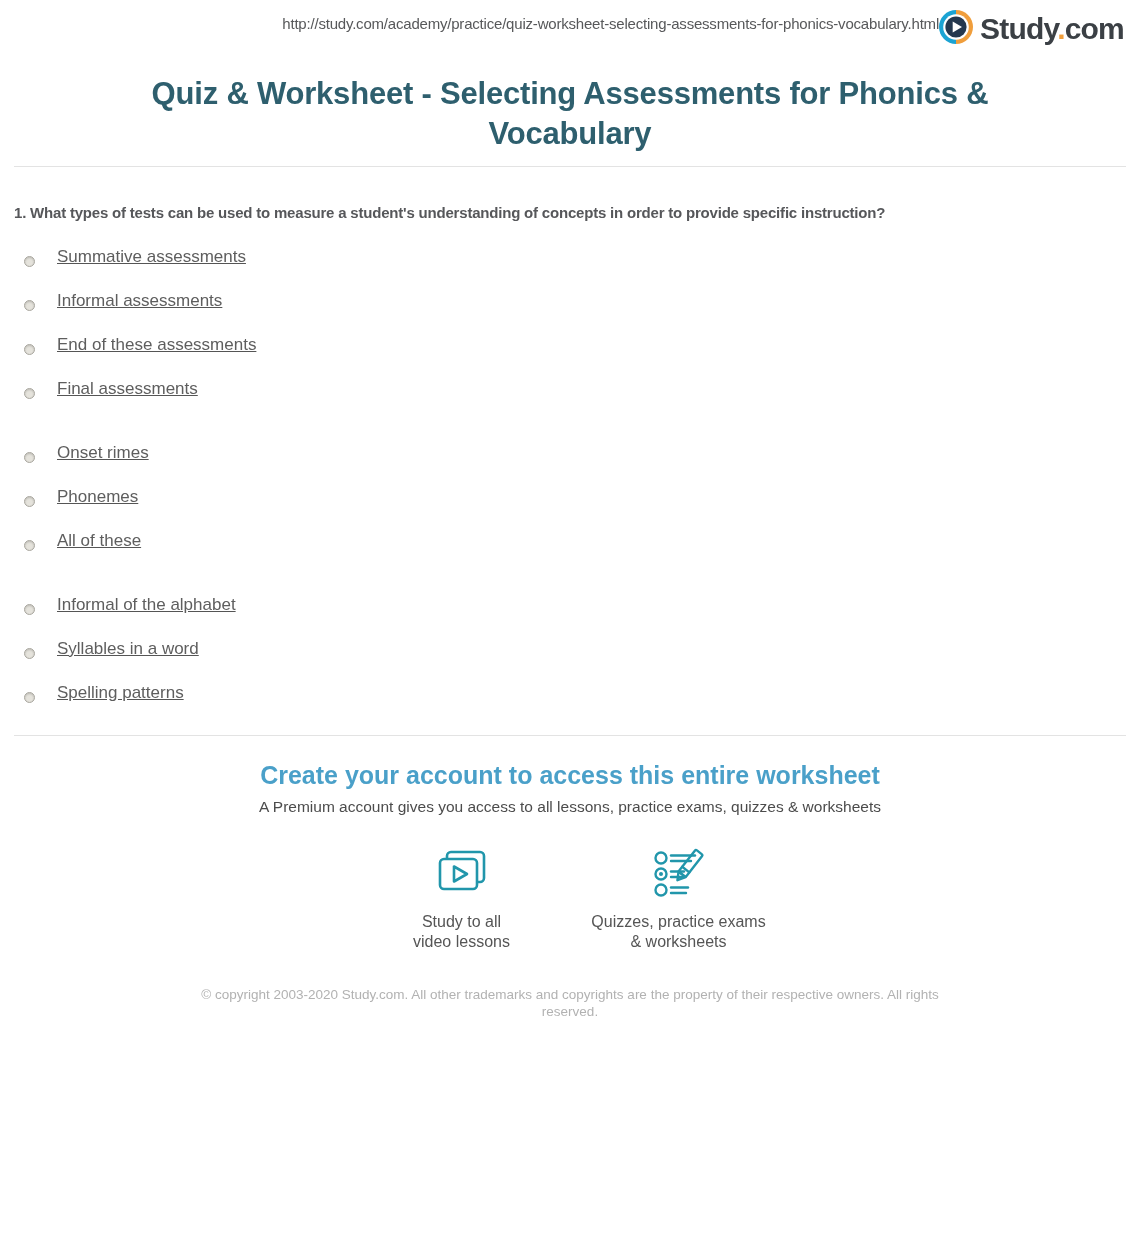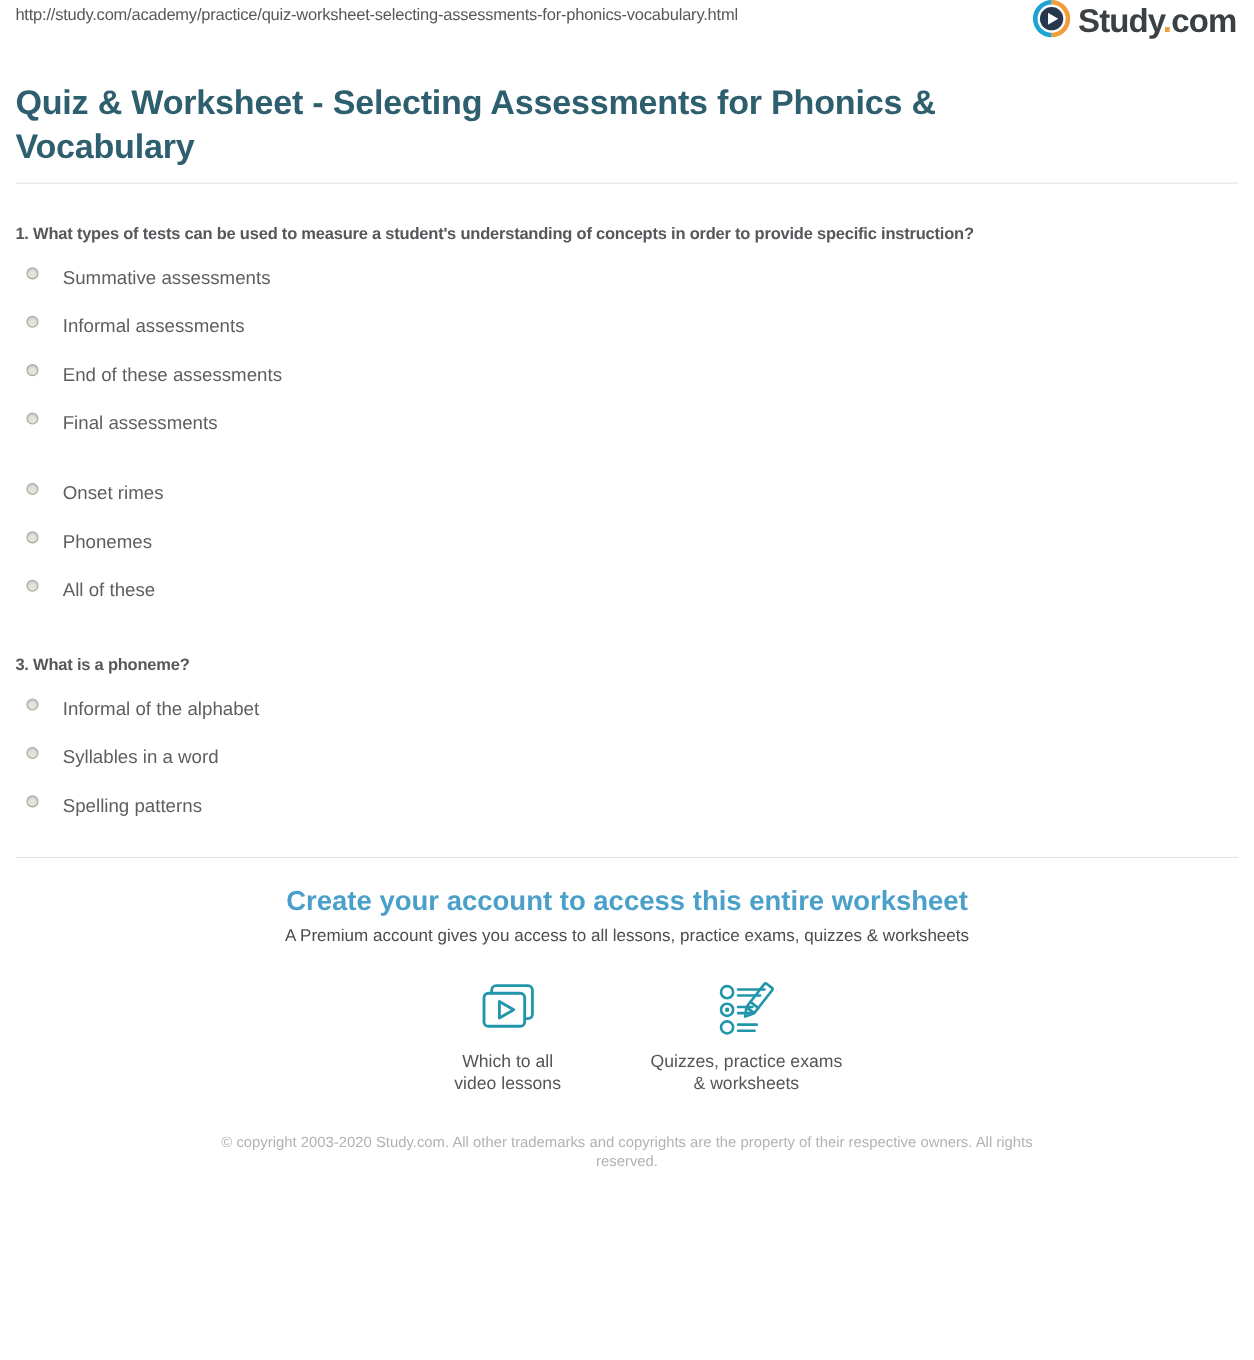--- a/index.html
+++ b/index.html
@@ -1,38 +1,38 @@
 <!DOCTYPE html>
 <html><head>
 <meta charset="utf-8">
 <style>
   * { box-sizing: border-box; }
   html,body { margin:0; padding:0; background:#ffffff; }
   body { font-family:"Liberation Sans", sans-serif; color:#555; }
   .page { width:1140px; min-height:1236px; margin:0 auto; padding:0 14px; position:relative; background:#fff; }
 
   
-  .header { display:flex; justify-content:space-between; align-items:flex-start; height:50px; }
+  .header { display:flex; justify-content:flex-end; align-items:flex-start; padding-top:10px; height:50px; }
   .url { font-size:15px; color:#57585a; padding-top:5px; letter-spacing:-0.2px; }
   .logo { display:flex; align-items:center; gap:7px; padding-right:2px; }
   .logo-text { font-size:30px; font-weight:bold; color:#3b4045; letter-spacing:-0.8px; line-height:34px; }
   .logo-dot { color:#f09e3c; }
 
   
   .page-title { margin:24px 0 0 0; font-size:31px; line-height:40px; font-weight:bold; color:#2e5f6e; letter-spacing:-0.2px; }
-  .page-title span { display:block; }
+  .page-title span { display:block;text-align:center; }
   .divider { border-bottom:1px solid #e3e3e3; }
   .title-divider { margin-top:12px; }
 
   
   .question { margin-top:32px; }
   .question + .question { margin-top:40px; }
   .question-text { font-size:15px; line-height:28px; font-weight:bold; color:#56575a; letter-spacing:-0.2px; }
   .options { margin-top:16px; }
-  .option { display:flex; align-items:flex-start; height:24px; margin-bottom:20px; }
+  .option { display:flex; align-items:flex-end; height:24px; margin-bottom:20px;text-decoration:underline; }
   .option:last-child { margin-bottom:0; }
   .radio { flex:0 0 auto; width:11px; height:11px; border-radius:50%; background:#e5e3dc; border:1px solid #a9a79f;
            box-shadow: inset 0 1px 2px rgba(0,0,0,0.18); margin-left:10px; margin-right:22px; }
   .option-label { font-size:17px; color:#5e5e5e; }
 
   
   .worksheet-divider { margin-top:32px; }
   .cta { text-align:center; padding-top:24px; }
   .cta-heading { margin:0; font-size:25px; line-height:30px; font-weight:bold; color:#4aa0c9; }
   .cta-sub { margin:8px 0 0 0; font-size:15.5px; color:#4c4c4c; }
@@ -107,21 +107,20 @@
         <span class="option-label">Phonemes</span>
       </div>
       <div class="option">
         <span class="radio"></span>
         <span class="option-label">All of these</span>
       </div>
     </div>
   </div>
 
   <div class="question">
-    <div class="question-text">3. What is a phoneme?</div>
     <div class="options">
       <div class="option">
         <span class="radio"></span>
         <span class="option-label">Informal of the alphabet</span>
       </div>
       <div class="option">
         <span class="radio"></span>
         <span class="option-label">Syllables in a word</span>
       </div>
       <div class="option">
@@ -141,21 +140,21 @@
 
       <div class="benefit">
         <div class="benefit-icon">
           <svg width="58" height="54" viewBox="0 0 58 54" fill="none" stroke="#2196ab" stroke-width="2.6" stroke-linejoin="round">
             <rect x="14" y="4" width="37" height="30" rx="4"></rect>
             <rect x="7" y="11" width="37" height="30" rx="4" fill="#ffffff"></rect>
             <path d="M21 18.5 L21 33.5 L34 26 Z"></path>
           </svg>
         </div>
         <div class="benefit-label">
-          <span>Which to all</span>
+          <span>Study to all</span>
           <span>video lessons</span>
         </div>
       </div>
 
       <div class="benefit">
         <div class="benefit-icon">
           <svg width="58" height="54" viewBox="0 0 58 54" fill="none" stroke="#2196ab" stroke-width="2.4" stroke-linecap="round" stroke-linejoin="round">
             <circle cx="11" cy="10" r="5.5"></circle>
             <circle cx="11" cy="26" r="5.5"></circle>
             <circle cx="11" cy="42" r="5.5"></circle>

